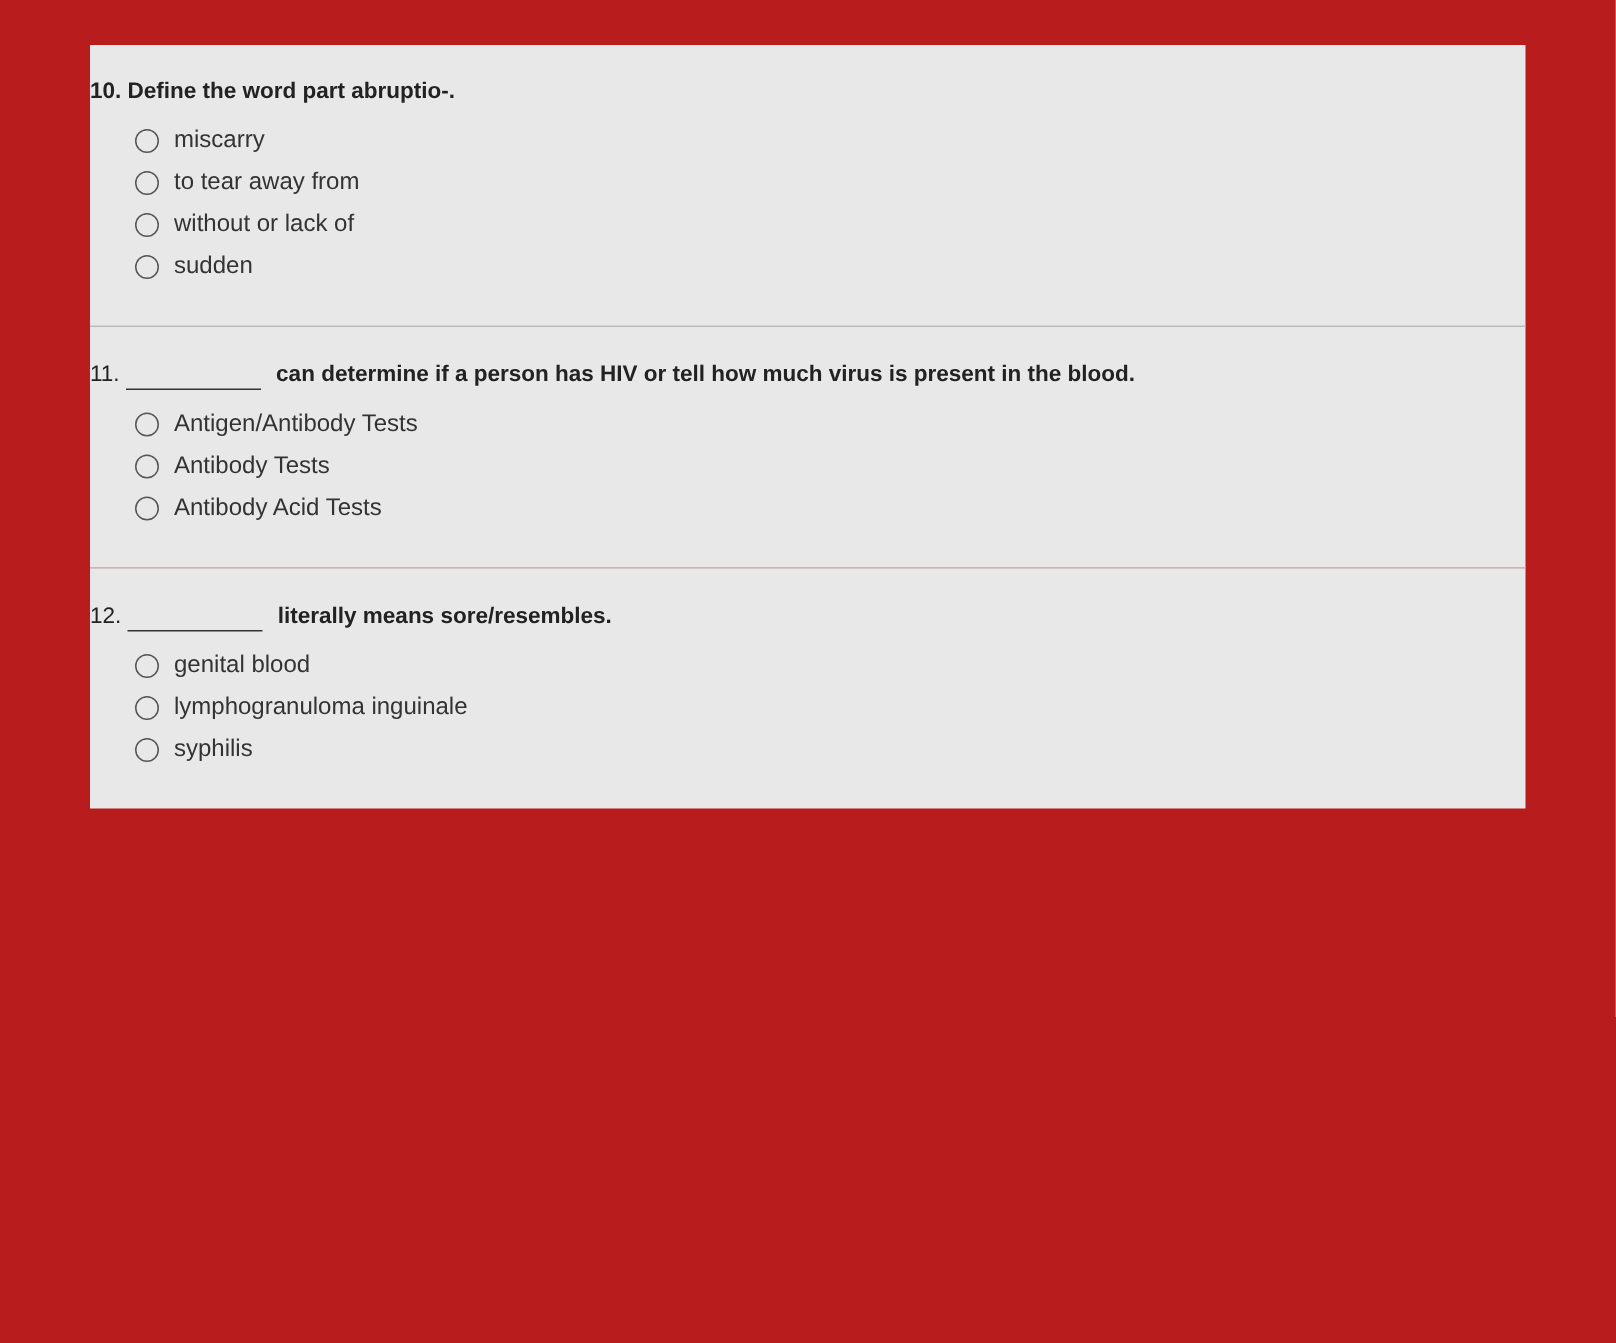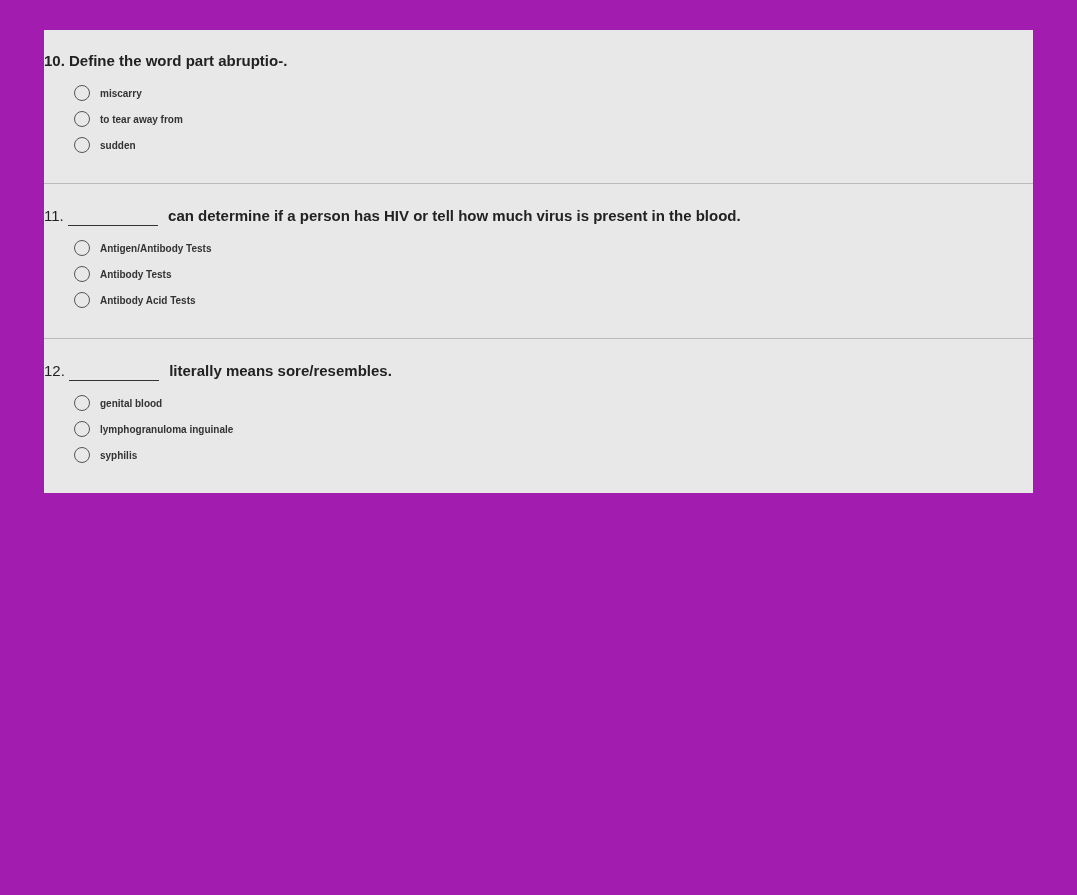--- a/index.html
+++ b/index.html
@@ -11,24 +11,24 @@
     body {
       background-color: #d0d0d0;
       font-family: Arial, sans-serif;
       font-size: 15px;
       color: #222;
       width: 1077px;
       min-height: 895px;
     }
 
     .page-container {
-      background-color: #a21caf;
+      background-color: #b91c1c;
       width: 100%;
       min-height: 895px;
-      padding: 30px 44px;
+      padding: 30px 60px;
     }
 
     .question-block {
       background-color: #e8e8e8;
       padding: 20px 0 20px 0;
       border-bottom: 1px solid #bbb;
     }
 
     .question-block:last-child {
       border-bottom: none;
@@ -59,22 +59,21 @@
       height: 16px;
       border-radius: 50%;
       border: 1.5px solid #555;
       display: inline-block;
       margin-right: 10px;
       flex-shrink: 0;
       background: transparent;
     }
 
     .option-label {
-      font-size: 10px;
-      font-weight: bold;
+      font-size: 16px;
     }
 
     .fill-blank {
       display: inline-block;
       width: 90px;
       border-bottom: 1.5px solid #333;
       margin-right: 6px;
       vertical-align: bottom;
     }
   </style>
@@ -85,20 +84,24 @@
 <div class="question-block">
       <div class="question-title">10. Define the word part abruptio-.</div>
       <ul class="options-list">
         <li class="option-item">
           <span class="radio-circle"></span>
           <span class="option-label">miscarry</span>
         </li>
         <li class="option-item">
           <span class="radio-circle"></span>
           <span class="option-label">to tear away from</span>
+        </li>
+        <li class="option-item">
+          <span class="radio-circle"></span>
+          <span class="option-label">without or lack of</span>
         </li>
         <li class="option-item">
           <span class="radio-circle"></span>
           <span class="option-label">sudden</span>
         </li>
       </ul>
     </div>
     <div class="question-block">
       <div class="question-title"><span style="font-weight: normal;">11. </span><span class="fill-blank">&nbsp;</span><span> can determine if a person has HIV or tell how much virus is present in the blood.</span></div>
       <ul class="options-list">

